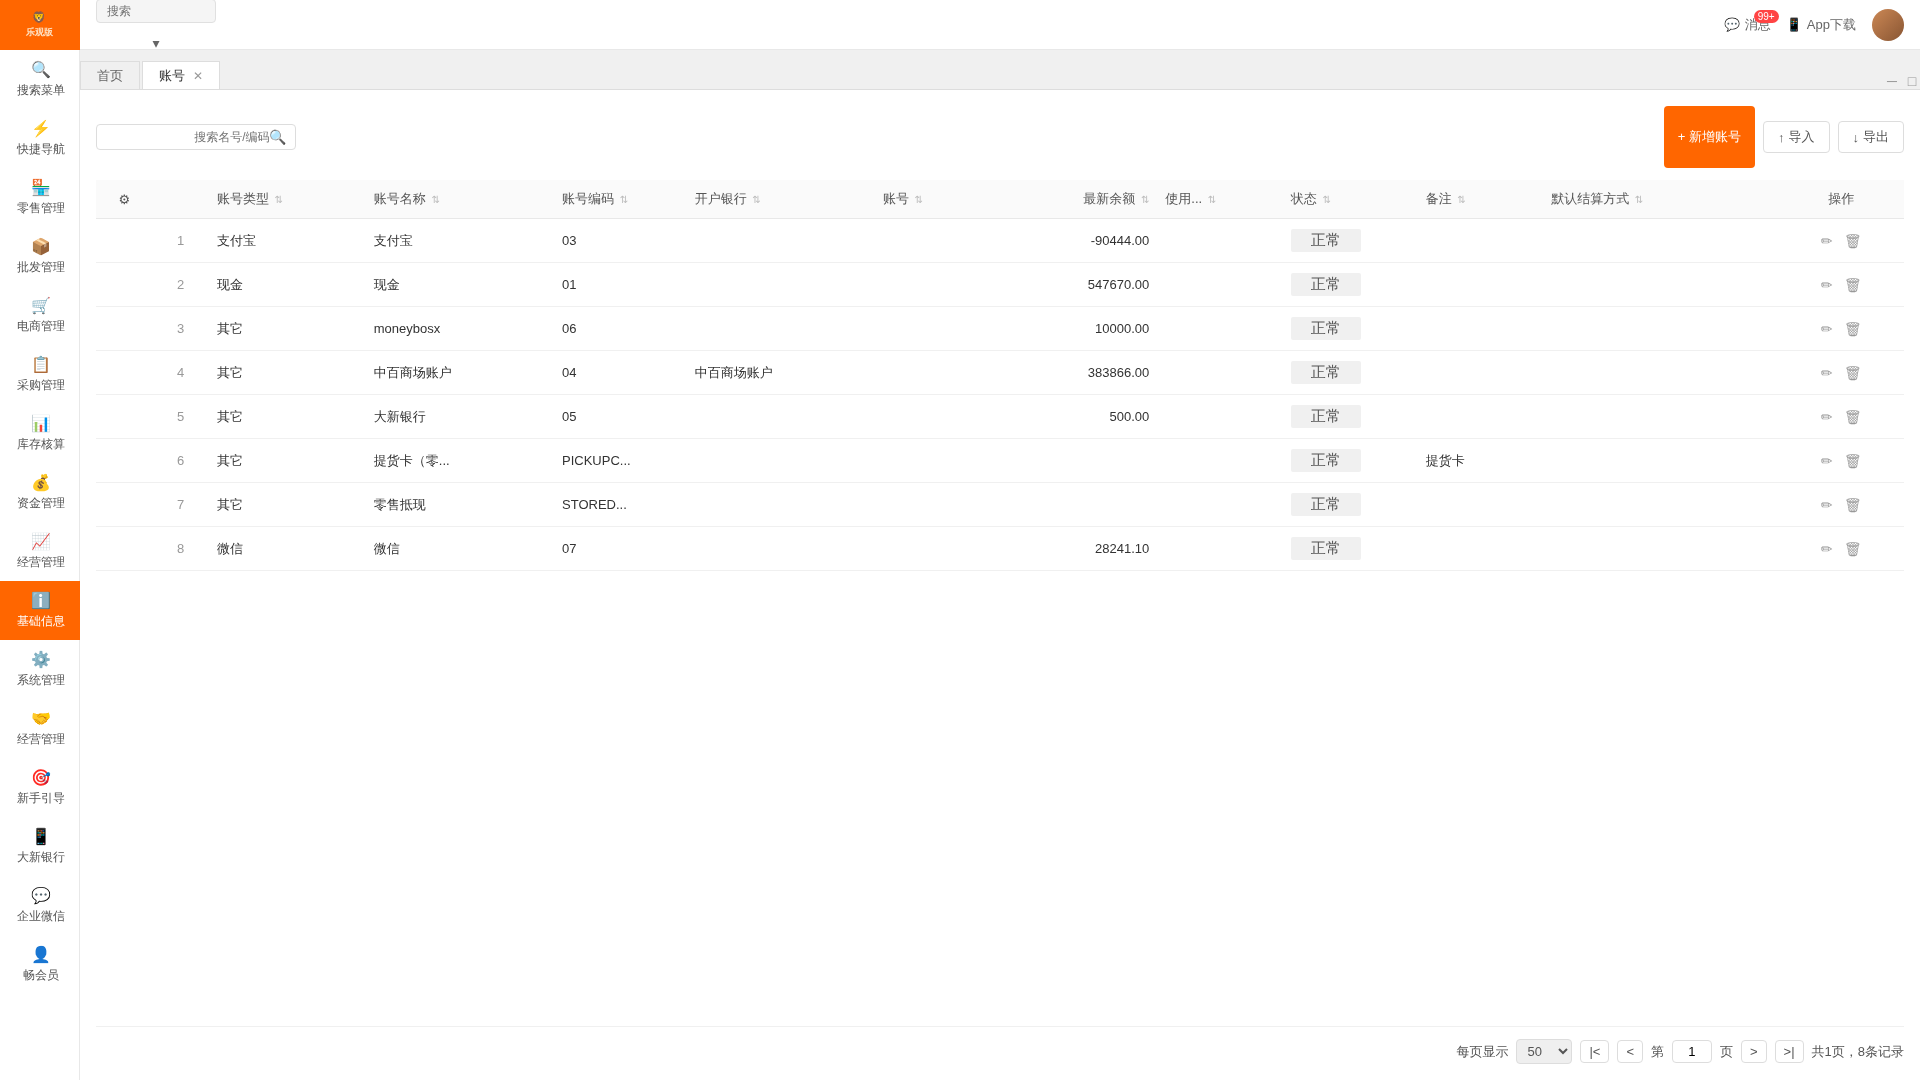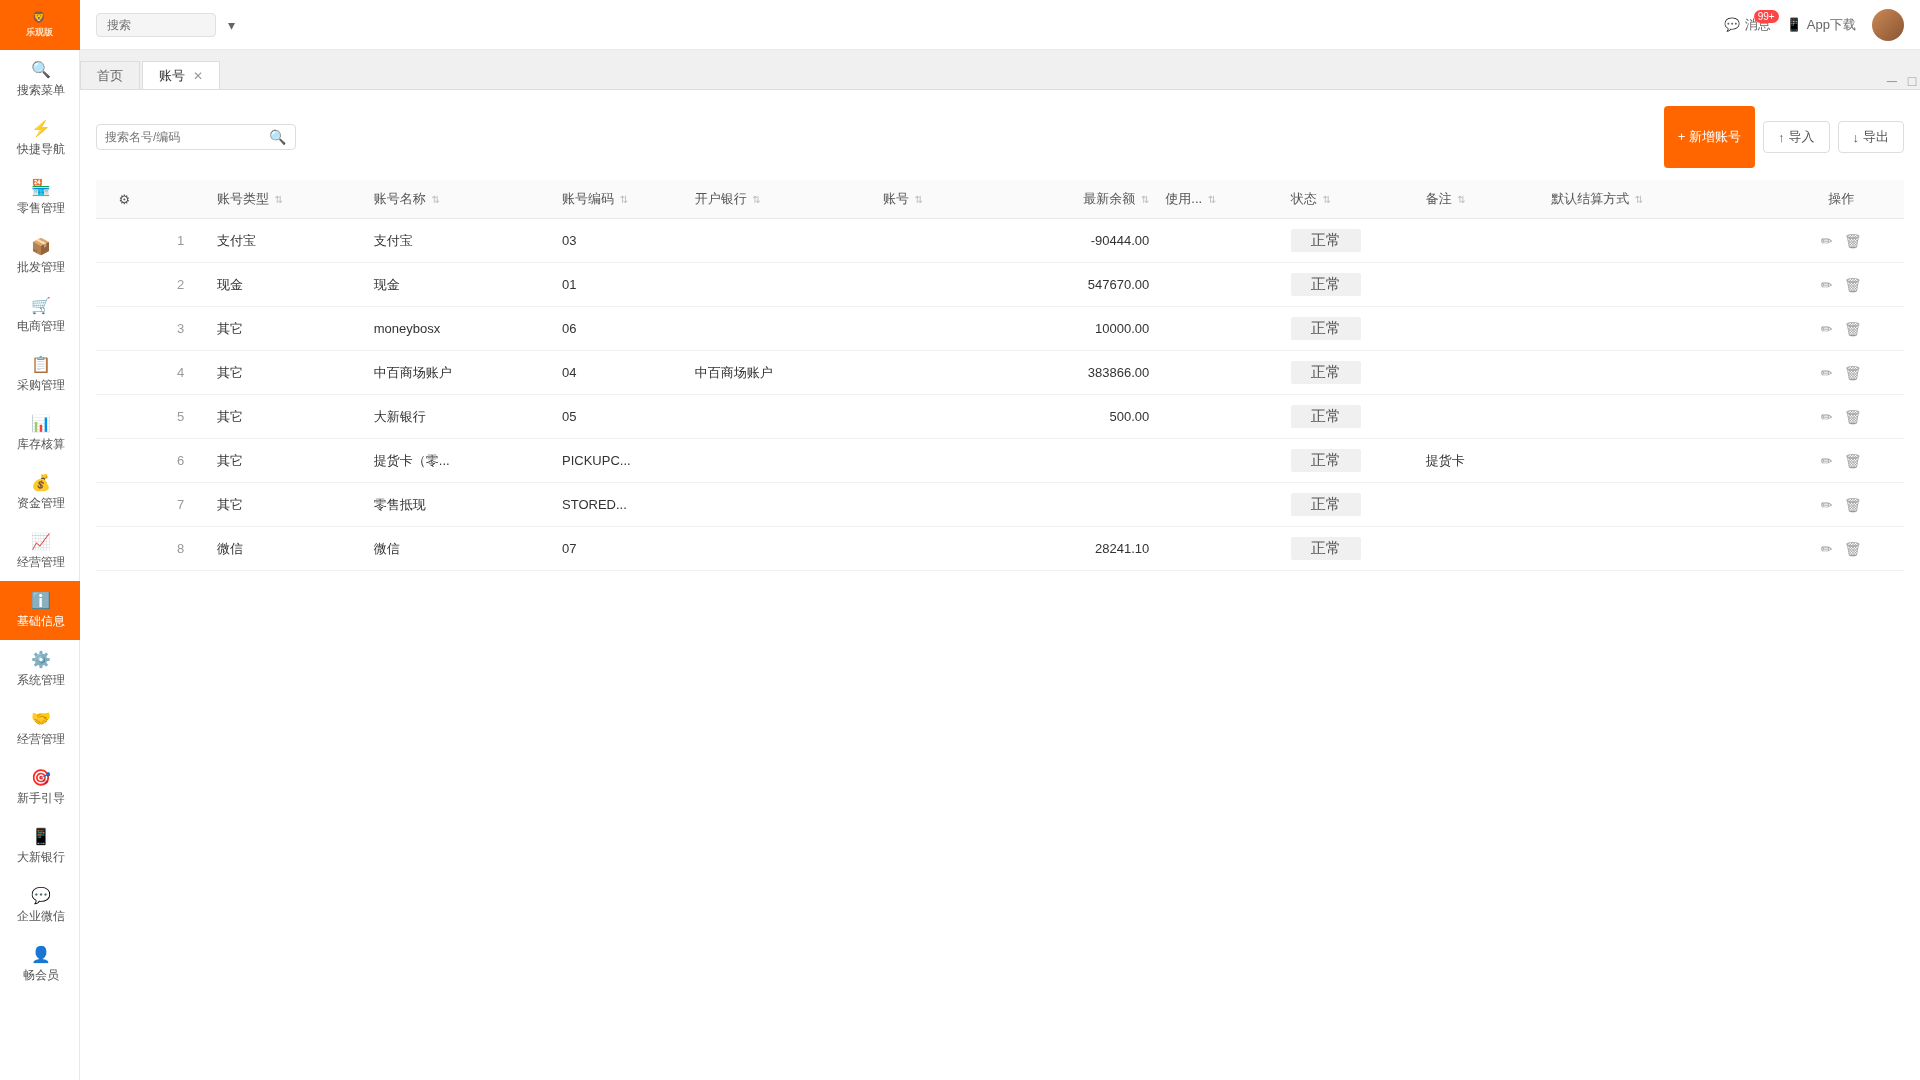--- a/index.html
+++ b/index.html
@@ -51,21 +51,21 @@
     .top-header {
       height: 50px;
       background: white;
       display: flex;
       align-items: center;
       justify-content: space-between;
       padding: 0 16px;
       border-bottom: 1px solid #e8e8e8;
       flex-shrink: 0;
     }
-    .top-header-left { display: flex; align-items: center; gap: 12px; }
+    .top-header-left { display: flex; align-items: center; gap: 12px; flex-direction: column; }
     .search-box-top {
       background: #f5f5f5;
       border: 1px solid #e0e0e0;
       border-radius: 4px;
       padding: 4px 10px;
       font-size: 12px;
       color: #999;
       width: 120px;
     }
     .dropdown-btn {
@@ -400,21 +400,21 @@
     <div class="window-controls">
       <button class="win-btn">─</button>
       <button class="win-btn">□</button>
     </div>
   </div>
 
   <div class="content-area">
 
     <div class="toolbar">
       <div class="search-box">
-        <input type="text" style="border: none; outline: none; font-size: 12px; color: #8b5cf6; flex: 1 1 0%; background: transparent;" placeholder="搜索名号/编码">
+        <input type="text" style="border: none; outline: none; font-size: 12px; color: #8b5cf6; flex: 1 1 0%; background: transparent; text-align: right;" placeholder="搜索名号/编码">
         <span class="search-icon">🔍</span>
       </div>
       <div class="toolbar-right">
         <button class="btn-primary">
           <span>+ 新增账号</span>
         </button>
         <button class="btn-secondary">
           <span>↑</span>
           <span>导入</span>
         </button>
@@ -586,14 +586,29 @@
     <td class="col-settlement"></td>
     <td class="col-action">
       <button class="action-btn">✏</button>
       <button class="action-btn">🗑</button>
     </td>
   </tr>
           </tbody>
       </table>
     </div>
 
+    <div class="pagination">
+      <span>每页显示</span>
+      <select class="page-size-select">
+        <option>50</option>
+        <option>100</option>
+      </select>
+      <button class="page-btn">|&lt;</button>
+      <button class="page-btn">&lt;</button>
+      <span>第</span>
+      <input class="page-input" type="text" value="1" style="">
+      <span>页</span>
+      <button class="page-btn">&gt;</button>
+      <button class="page-btn">&gt;|</button>
+      <span>共1页，8条记录</span>
+    </div>
   </div>
 </div>
 
 </body></html>

